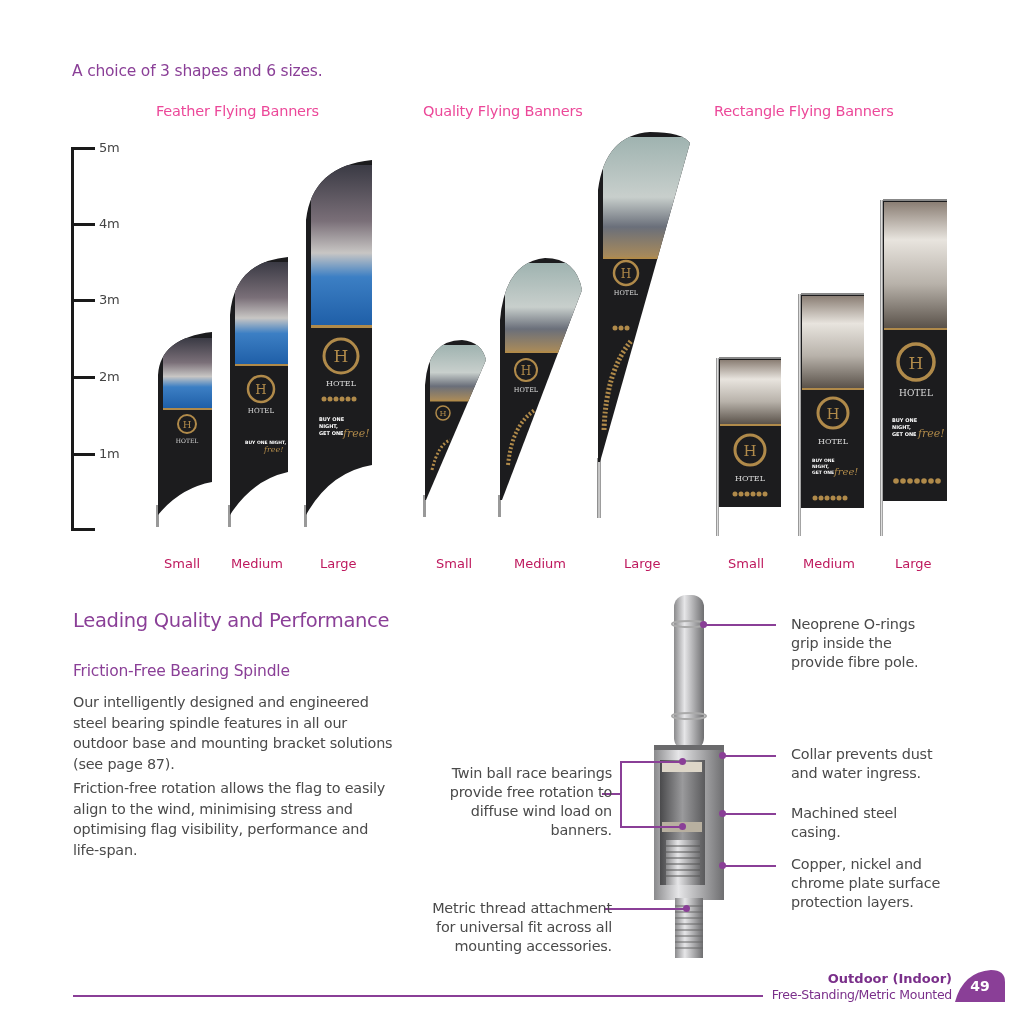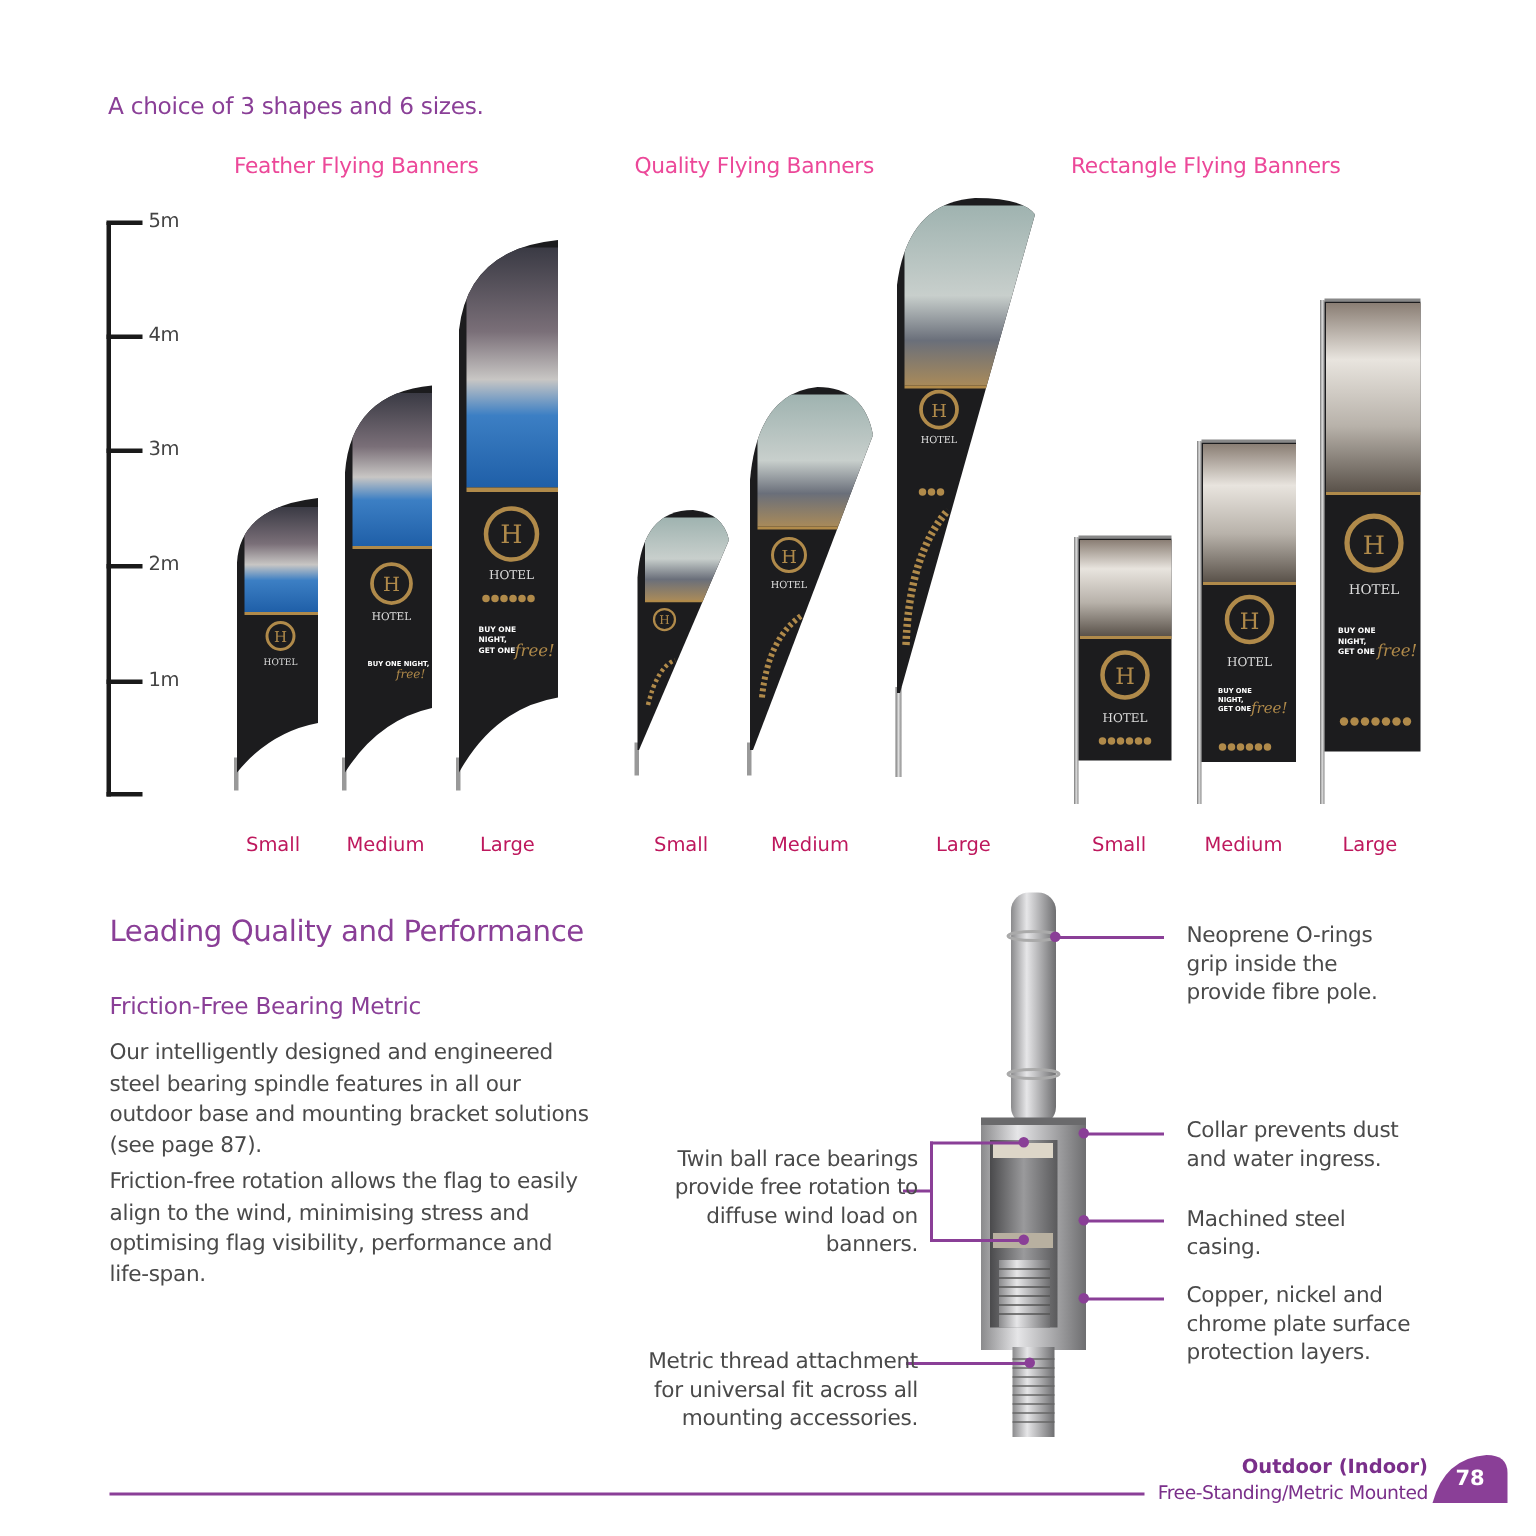--- a/index.html
+++ b/index.html
@@ -252,21 +252,21 @@
 <div class="abs size-label" style="left:231px">Medium</div>
 <div class="abs size-label" style="left:320px">Large</div>
 <div class="abs size-label" style="left:436px">Small</div>
 <div class="abs size-label" style="left:514px">Medium</div>
 <div class="abs size-label" style="left:624px">Large</div>
 <div class="abs size-label" style="left:728px">Small</div>
 <div class="abs size-label" style="left:803px">Medium</div>
 <div class="abs size-label" style="left:895px">Large</div>
 
 <div class="abs h2">Leading Quality and Performance</div>
-<div class="abs h3">Friction-Free Bearing Metric</div>
+<div class="abs h3">Friction-Free Bearing Spindle</div>
 <div class="abs para" style="top:692px">Our intelligently designed and engineered steel bearing spindle features in all our outdoor base and mounting bracket solutions (see page 87).</div>
 <div class="abs para" style="top:778px">Friction-free rotation allows the flag to easily align to the wind, minimising stress and optimising flag visibility, performance and life-span.</div>
 
 <svg class="abs" style="left:600px;top:590px" width="140" height="370">
   <defs>
     <linearGradient id="steel" x1="0" y1="0" x2="1" y2="0">
       <stop offset="0" stop-color="#8a8a8c"></stop>
       <stop offset="0.35" stop-color="#e6e6e8"></stop>
       <stop offset="0.6" stop-color="#b8b8ba"></stop>
       <stop offset="1" stop-color="#6e6e70"></stop>
@@ -335,13 +335,13 @@
 <div class="abs callout" style="left:791px;top:855px;width:170px">Copper, nickel and chrome plate surface protection layers.</div>
 <div class="abs callout right-align" style="left:410px;top:764px;width:178px">Twin ball race bearings provide free rotation to diffuse wind load on banners.</div>
 <div class="abs callout right-align" style="left:390px;top:899px;width:198px">Metric thread attachment for universal fit across all mounting accessories.</div>
 
 <div class="abs footer-line"></div>
 <div class="abs footer-cat">Outdoor (Indoor)</div>
 <div class="abs footer-sub">Free-Standing/Metric Mounted</div>
 <svg class="abs page-badge" viewBox="0 0 54 36">
   <path d="M2,34 Q10,4 38,2 Q52,2 52,14 L52,34 Z" fill="#8a3f97"></path>
 </svg>
-<div class="abs page-num">78</div>
+<div class="abs page-num">49</div>
 
 </body></html>

